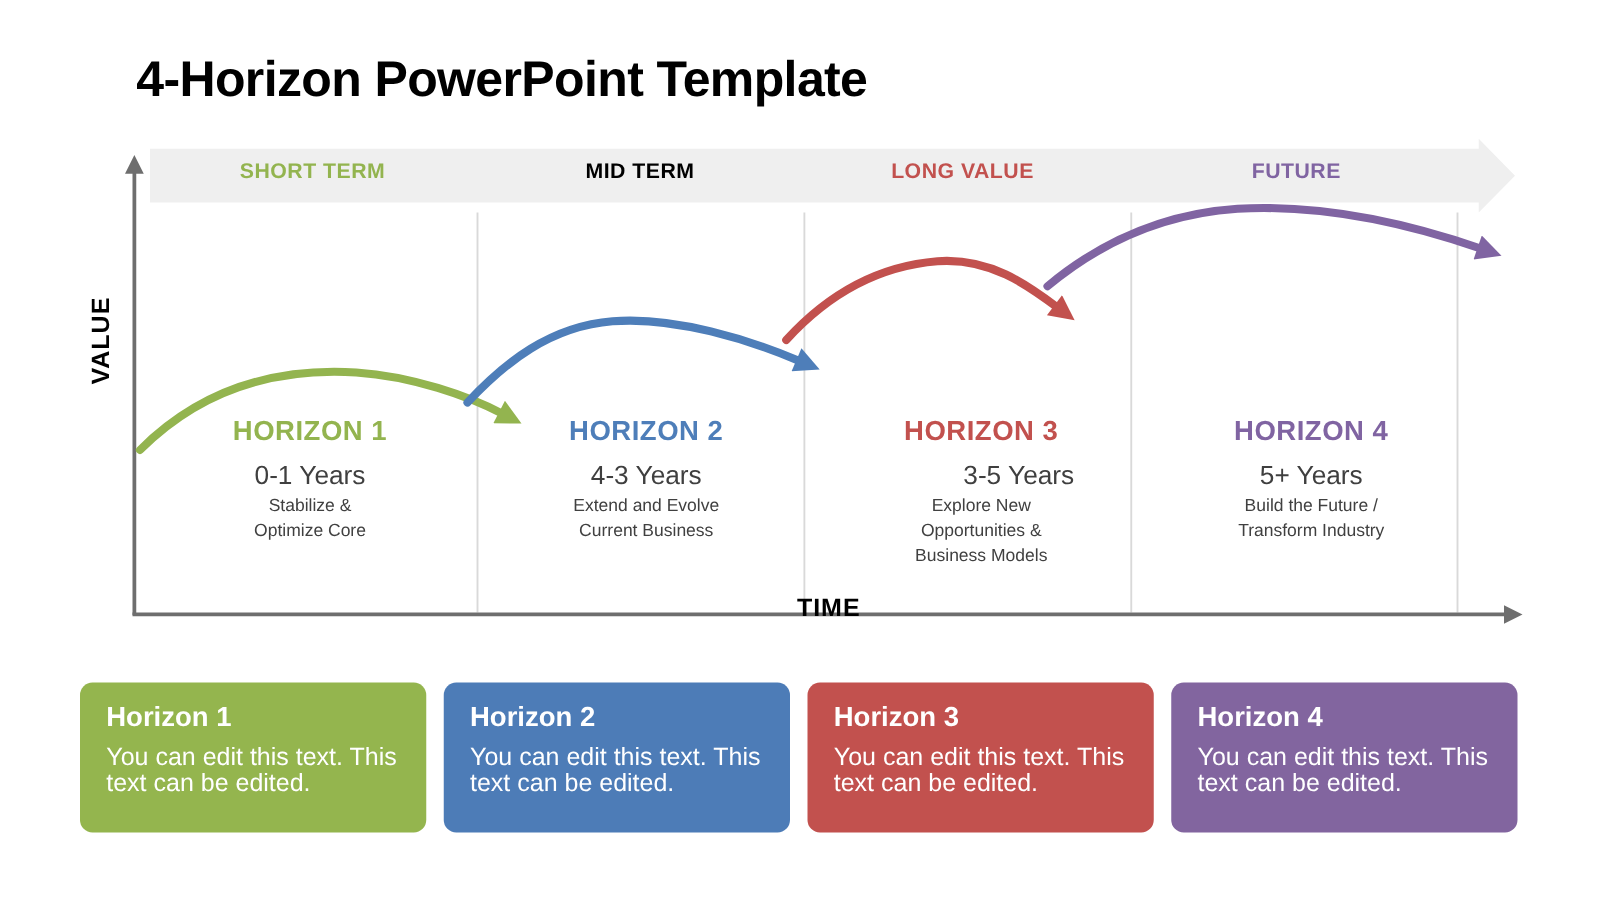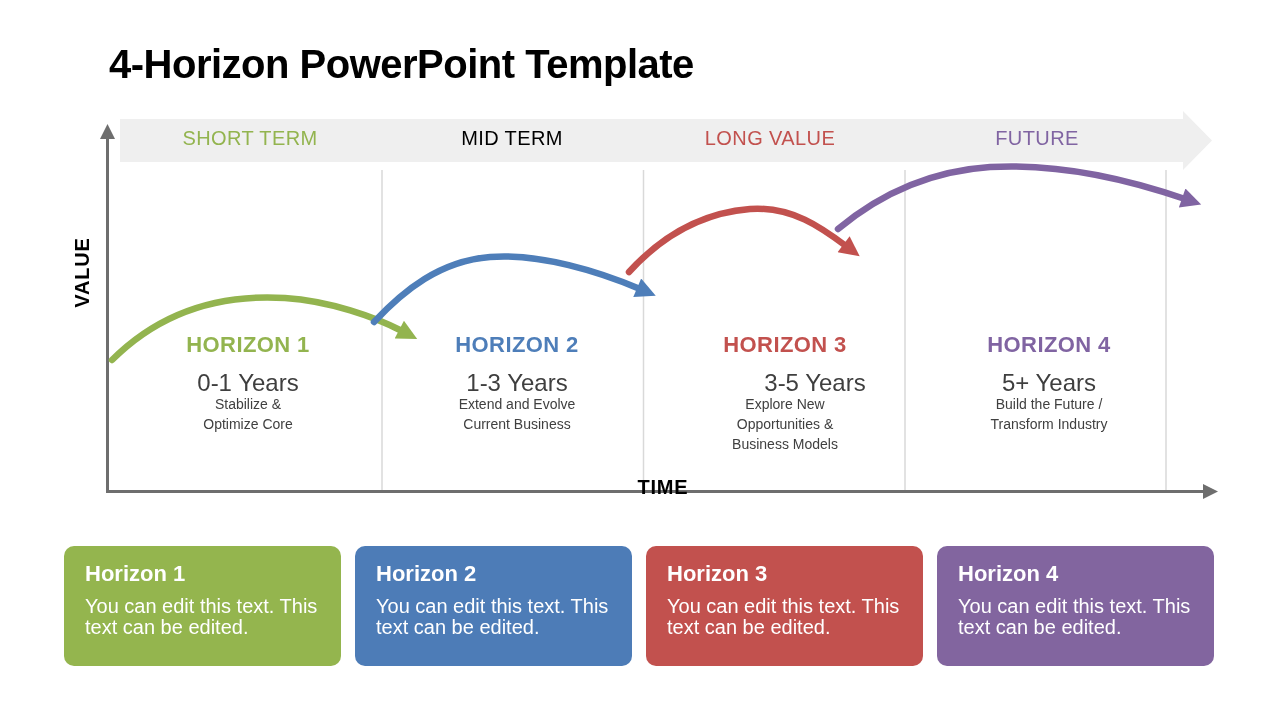--- a/index.html
+++ b/index.html
@@ -11,28 +11,28 @@
   .abs{position:absolute;}
   .title{
     left:62px;top:42px;
     font-size:40px;font-weight:600;color:#000;letter-spacing:-0.5px;
     white-space:nowrap;
     margin-left:47px;
   }
   .diagram-svg{left:0;top:0;width:1280px;height:720px;pointer-events:none;}
   .phase-label{
     top:127px;transform:translateX(-50%);
-    font-size:20px;font-weight:normal;letter-spacing:0.4px;white-space:nowrap;
+    font-size:17px;font-weight:bold;letter-spacing:0.4px;white-space:nowrap;
   }
   .horizon-col{transform:translateX(-50%);width:250px;text-align:center;}
   .horizon-name{
     top:332px;font-size:22px;font-weight:bold;letter-spacing:0.4px;white-space:nowrap;
   }
   .horizon-years{
-    top:369px;font-size:24px;color:#3f3f3f;white-space:nowrap;
+    top:369px;font-size:21px;color:#3f3f3f;white-space:nowrap;
   }
   .horizon-desc{
     top:394px;font-size:14px;line-height:20px;color:#404040;white-space:pre-line;
   }
   .axis-label{font-size:20px;font-weight:bold;color:#000;letter-spacing:0.8px;}
   .value-label{
     left:22px;top:261px;width:120px;text-align:center;
     transform:rotate(-90deg);
   }
   .time-label{
@@ -90,21 +90,21 @@
 <div class="abs phase-label" style="left: 512px; color: #000000;">MID TERM</div>
 <div class="abs phase-label" style="left: 770px; color: rgb(194, 81, 78);">LONG VALUE</div>
 <div class="abs phase-label" style="left: 1037px; color: rgb(128, 100, 162);">FUTURE</div>
 
 <div class="abs horizon-col horizon-name" style="left: 248px; color: rgb(147, 180, 79);">HORIZON 1</div>
 <div class="abs horizon-col horizon-years" style="left:248px">0-1 Years</div>
 <div class="abs horizon-col horizon-desc" style="left:248px">Stabilize &amp;
 Optimize Core</div>
 
 <div class="abs horizon-col horizon-name" style="left: 517px; color: rgb(78, 126, 185);">HORIZON 2</div>
-<div class="abs horizon-col horizon-years" style="left:517px">1-3 Years</div>
+<div class="abs horizon-col horizon-years" style="left:517px">4-3 Years</div>
 <div class="abs horizon-col horizon-desc" style="left:517px">Extend and Evolve
 Current Business</div>
 
 <div class="abs horizon-col horizon-name" style="left: 785px; color: rgb(194, 81, 78);">HORIZON 3</div>
 <div class="abs horizon-col horizon-years" style="left:815px">3-5 Years</div>
 <div class="abs horizon-col horizon-desc" style="left:785px">Explore New
 Opportunities &amp;
 Business Models</div>
 
 <div class="abs horizon-col horizon-name" style="left: 1049px; color: rgb(128, 100, 162);">HORIZON 4</div>

